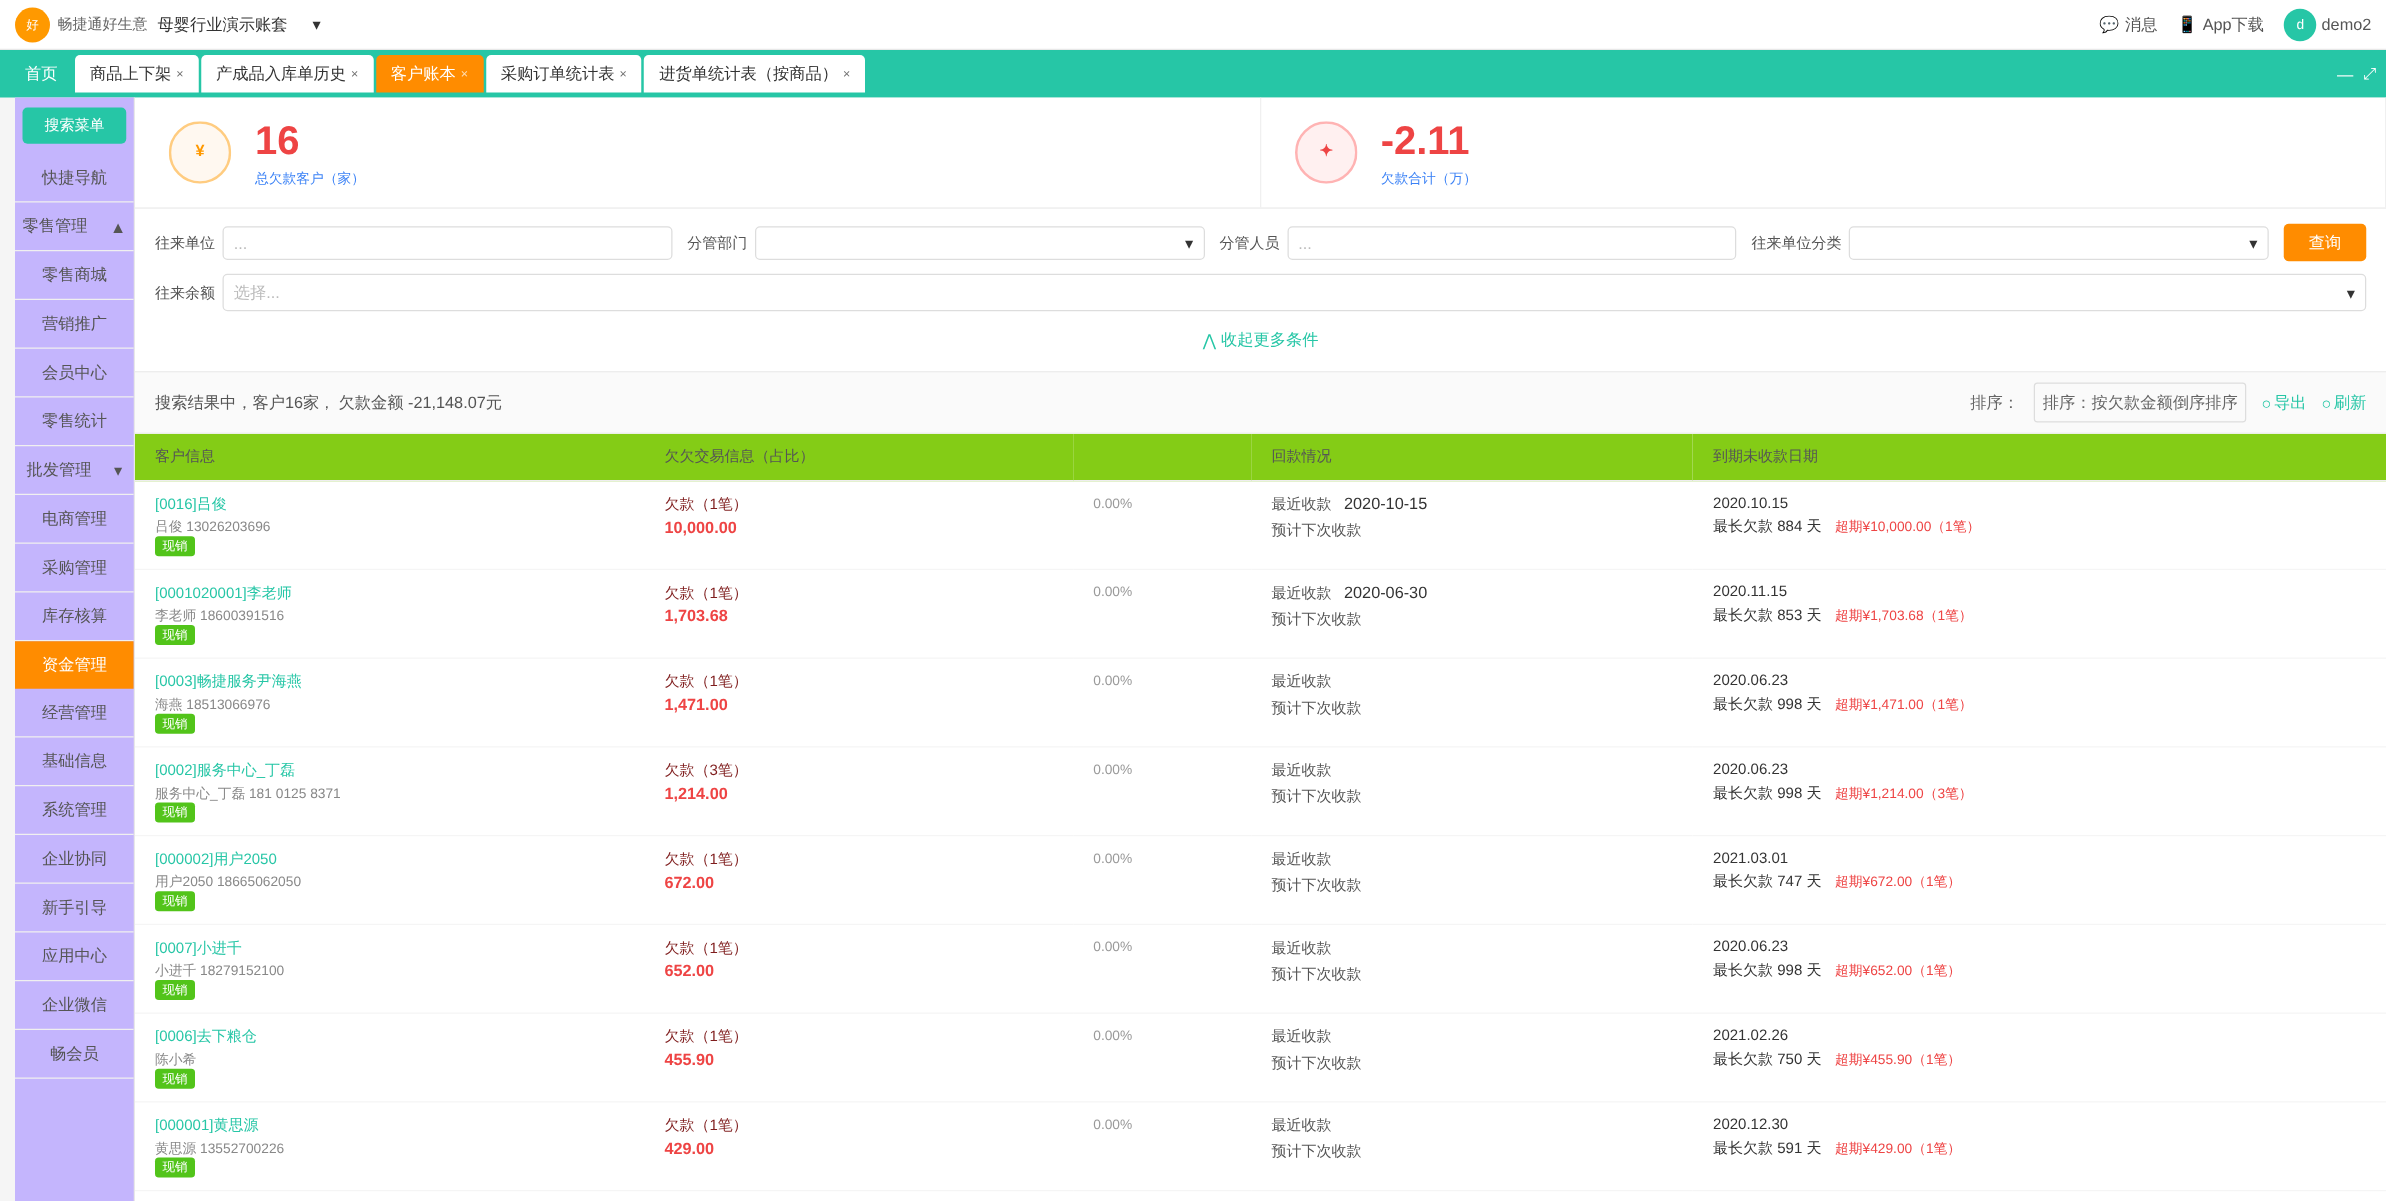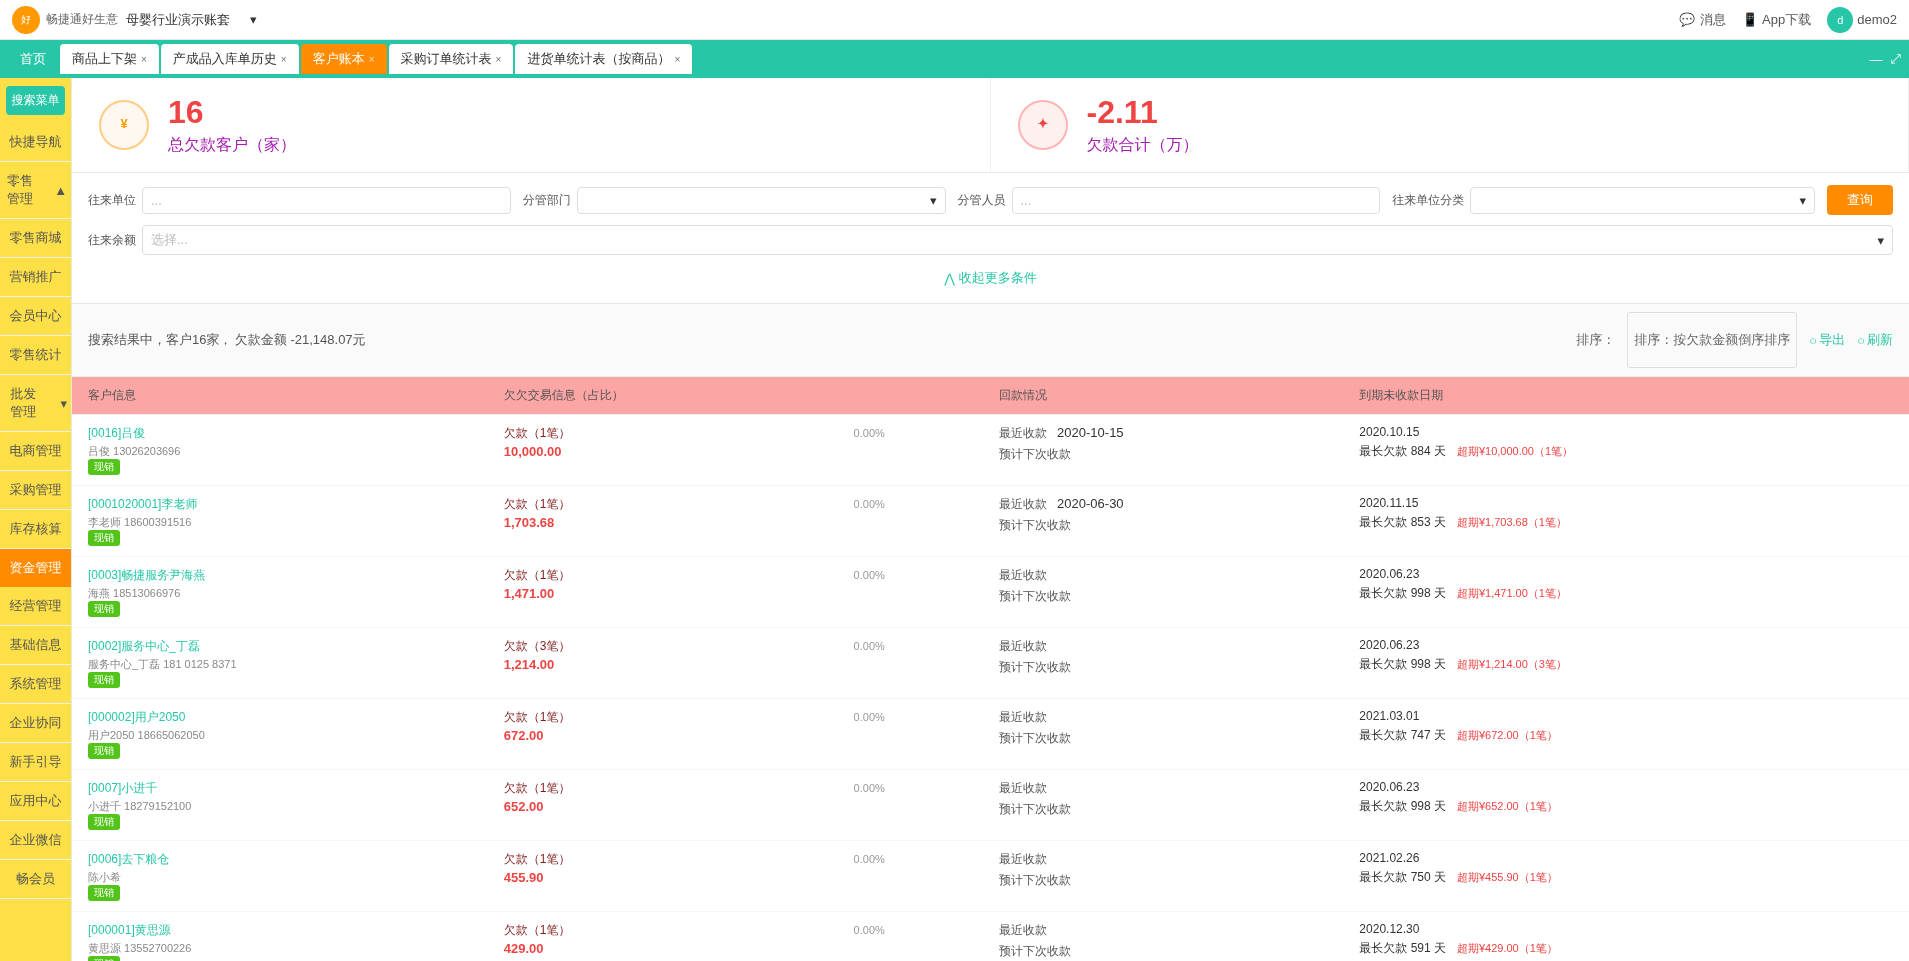--- a/index.html
+++ b/index.html
@@ -23,40 +23,40 @@
     .tab-item.normal { background: #fff; color: #333; margin-left: 2px; }
     .tab-item.active { background: #ff8c00; color: #fff; margin-left: 2px; }
     .tab-close { font-size: 10px; cursor: pointer; opacity: 0.7; }
     .tab-spacer { flex: 1; }
     .tab-actions { display: flex; align-items: center; gap: 8px; color: #fff; font-size: 16px; cursor: pointer; }
 
     
     .main-layout { display: flex; height: calc(100vh - 78px); }
 
     
-    .sidebar { width: 72px; background: #fde047; border-right: 1px solid #e8e8e8; display: flex; flex-direction: column; overflow-y: auto; }
+    .sidebar { width: 96px; background: #c4b5fd; border-right: 1px solid #e8e8e8; display: flex; flex-direction: column; overflow-y: auto; margin-left: 12px; }
     .sidebar-search { padding: 8px 6px; }
     .sidebar-search-btn { width: 100%; background: #26c6a6; color: #fff; border: none; border-radius: 4px; padding: 6px 4px; font-size: 12px; cursor: pointer; text-align: center; }
     .sidebar-nav-item { padding: 10px 4px; text-align: center; cursor: pointer; color: #555; font-size: 12px; border-bottom: 1px solid #f0f0f0; }
     .sidebar-nav-item.has-arrow { display: flex; align-items: center; justify-content: center; gap: 18px; }
     .sidebar-section { padding: 10px 4px; text-align: center; font-size: 12px; color: #fff; background: #ff8c00; cursor: pointer; }
 
     
     .content { flex: 1; display: flex; flex-direction: column; overflow: hidden; }
 
     
     .stats-row { display: flex; background: #fff; border-bottom: 1px solid #e8e8e8; }
     .stat-card { flex: 1; display: flex; align-items: center; padding: 16px 24px; gap: 16px; border-right: 1px solid #f0f0f0; }
     .stat-icon { width: 56px; height: 56px; display: flex; align-items: center; justify-content: center; }
     .stat-icon svg { width: 50px; height: 50px; }
     .stat-content { display: flex; flex-direction: column; gap: 4px; }
     .stat-number { font-size: 32px; font-weight: bold; }
     .stat-number.red { color: #e44; }
     .stat-number.black { color: #222; font-weight: 700; text-decoration: underline; }
-    .stat-label { font-size: 16px; color: #a21caf; }
+    .stat-label { font-size: 11px; color: #3b82f6; }
     .stat-help { display: flex; gap: 8px; margin-left: auto; align-self: flex-start; padding-top: 8px; }
     .help-btn { font-size: 11px; color: #999; cursor: pointer; display: flex; align-items: center; gap: 2px; }
 
     
     .filter-area { background: #fff; padding: 12px 16px; border-bottom: 1px solid #e8e8e8; }
     .filter-row { display: flex; align-items: center; gap: 12px; margin-bottom: 10px; flex-wrap: wrap; }
     .filter-item { display: flex; align-items: center; gap: 6px; flex: 1; min-width: 200px; }
     .filter-label { font-size: 12px; color: #555; white-space: nowrap; }
     .filter-input { flex: 1; border: 1px solid #ddd; border-radius: 4px; padding: 5px 8px; font-size: 12px; color: #333; display: flex; align-items: center; justify-content: space-between; cursor: pointer; min-width: 150px; }
     .filter-input-text { color: #bbb; }
@@ -66,21 +66,21 @@
 
     
     .result-bar { display: flex; align-items: center; justify-content: space-between; padding: 8px 16px; background: #fafafa; border-bottom: 1px solid #eee; }
     .result-info { font-size: 12px; color: #555; }
     .result-actions { display: flex; align-items: center; gap: 12px; font-size: 12px; color: #666; }
     .action-btn { cursor: pointer; color: #26c6a6; display: flex; align-items: center; gap: 2px; }
 
     
     .table-container { flex: 1; overflow-y: auto; background: #fff; }
     table { width: 100%; border-collapse: collapse; }
-    thead tr { background: #fca5a5; }
+    thead tr { background: #84cc16; }
     th { padding: 10px 16px; font-size: 12px; color: #555; font-weight: normal; text-align: left; border-bottom: 1px solid #eee; white-space: nowrap; }
     td { padding: 10px 16px; font-size: 12px; color: #333; border-bottom: 1px solid #f5f5f5; vertical-align: top; }
     .customer-name { color: #26c6a6; cursor: pointer; font-size: 12px; }
     .customer-sub { font-size: 11px; color: #888; margin-top: 2px; }
     .badge { display: inline-block; padding: 1px 6px; border-radius: 3px; font-size: 10px; color: #fff; }
     .badge-green { background: #52c41a; }
     .debt-count { font-size: 12px; color: #7f1d1d; }
     .debt-amount { color: #e44; font-size: 13px; font-weight: bold; margin-top: 2px; }
     .debt-percent { color: #999; font-size: 11px; margin-top: 2px; }
     .overdue-link { color: #e44; font-size: 11px; cursor: pointer; }
@@ -289,21 +289,21 @@
       </div>
     </div>
 
     <div class="result-bar">
       <div class="result-info">
         <span>搜索结果中，客户16家</span>，
         <span>欠款金额 -21,148.07元</span>
       </div>
       <div class="result-actions">
         <span>排序：</span>
-        <span style="cursor:pointer; border:1px solid #ddd; padding:18px 6px; border-radius:3px; display:flex; align-items:center; gap:4px;">排序：按欠款金额倒序排序</span>
+        <span style="cursor:pointer; border:1px solid #ddd; padding:6px 6px; border-radius:3px; display:flex; align-items:center; gap:4px;">排序：按欠款金额倒序排序</span>
         <div class="action-btn">
           <span>○</span>
           <span>导出</span>
         </div>
         <div class="action-btn">
           <span>○</span>
           <span>刷新</span>
         </div>
       </div>
     </div>

